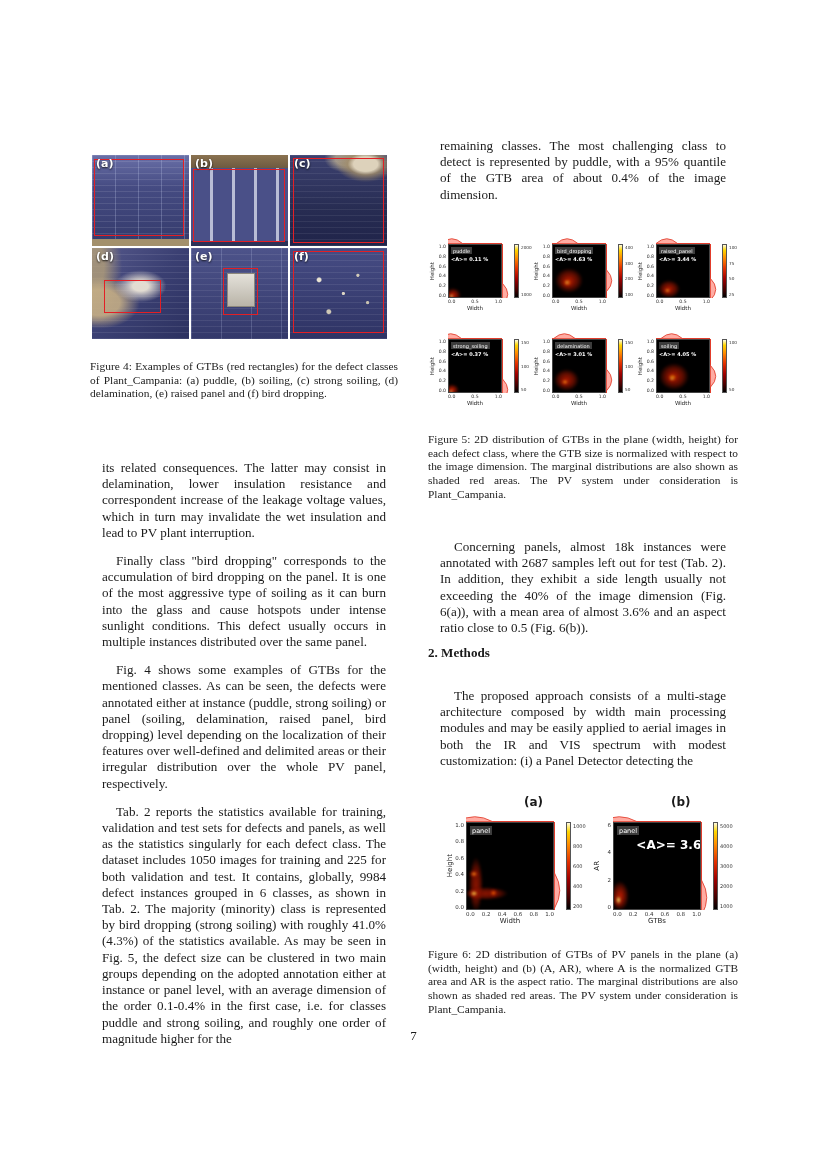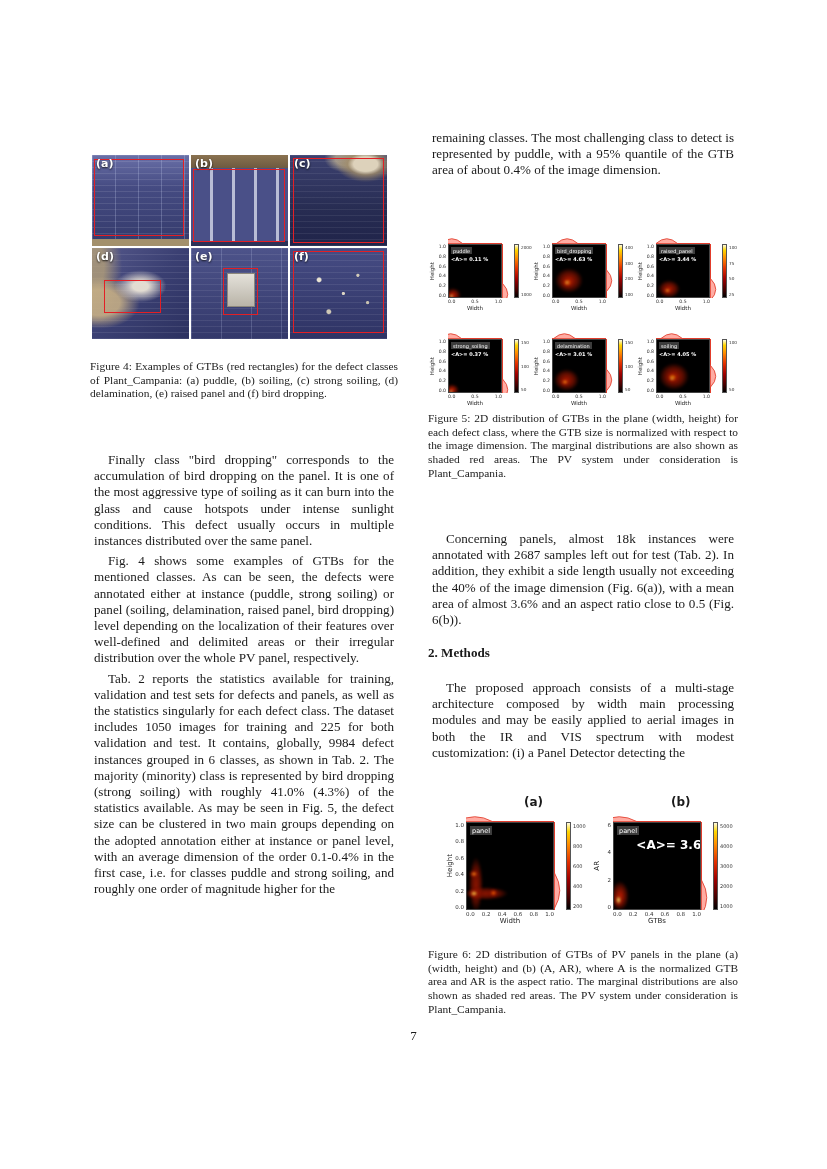--- a/index.html
+++ b/index.html
@@ -2,21 +2,21 @@
 <html><head>
 <meta charset="utf-8">
 <style>
   html,body{margin:0;padding:0}
   body{width:827px;height:1169px;background:#ffffff;position:relative;
        font-family:"Liberation Serif",serif;color:#1a1a1a;overflow:hidden}
   .abs{position:absolute}
 
   
   .body-text{font-size:13.1px;line-height:16.2px;text-align:justify}
-  .body-text p{margin:4px}
+  .body-text p{margin:12px}
   .body-text p.indent{text-indent:14px}
   .caption{font-size:11.4px;line-height:13.7px;text-align:justify}
   .heading{font-size:13.1px;font-weight:bold}
   #pagenum{left:0;right:0;top:1028px;text-align:center;font-size:13px}
 
   
   #fig4{left:92px;top:155px;width:300px;display:grid;
         grid-template-columns:repeat(3,97px);grid-auto-rows:91px;gap:2px}
   .f4cell{position:relative;overflow:hidden}
   .f4label{position:absolute;top:2px;left:4px;color:#fff;
@@ -57,21 +57,21 @@
     radial-gradient(circle 3px at 40% 70%, #cfc8b6 0 60%, rgba(0,0,0,0) 100%),
     radial-gradient(circle 2px at 80% 60%, #c9c2b0 0 60%, rgba(0,0,0,0) 100%),
     repeating-linear-gradient(0deg, rgba(255,255,255,.08) 0 1px, rgba(0,0,0,0) 1px 6px),
     linear-gradient(180deg,#464c84 0%,#2e3364 100%)}
 
   
   #fig4-caption{left:90px;top:360px;width:308px}
   #left-text{left:90px;top:448px;width:308px}
   #right-top{left:428px;top:126px;width:310px}
   #fig5{left:428px;top:233px;width:314px}
-  #fig5-caption{left:428px;top:412px;width:310px}
+  #fig5-caption{left:428px;top:433px;width:310px}
   #right-panels{left:428px;top:527px;width:310px}
   #right-heading{left:428px;top:645px;width:310px}
   #right-methods{left:428px;top:676px;width:310px}
   #fig6{left:446px;top:795px;display:flex;gap:10px}
   #fig6-caption{left:428px;top:948px;width:310px}
 
   
   .hrow{display:flex;gap:1px;margin-bottom:14px}
   .hplot{display:grid;
     grid-template-columns:7px 13px var(--S) 12px 5px 12px;
@@ -135,20 +135,21 @@
   </div>
   <div class="f4cell f4f">
     <span class="f4label">(f)</span>
     <div class="gtb" style="top:3px;left:3px;right:3px;bottom:6px"></div>
   </div>
 </div>
 
 <div id="fig4-caption" class="abs caption">Figure 4: Examples of GTBs (red rectangles) for the defect classes of Plant_Campania: (a) puddle, (b) soiling, (c) strong soiling, (d) delamination, (e) raised panel and (f) bird dropping.</div>
 
 <div id="left-text" class="abs body-text">
+  <p>its related consequences. The latter may consist in delamination, lower insulation resistance and correspondent increase of the leakage voltage values, which in turn may invalidate the wet insulation and lead to PV plant interruption.</p>
   <p class="indent">Finally class "bird dropping" corresponds to the accumulation of bird dropping on the panel. It is one of the most aggressive type of soiling as it can burn into the glass and cause hotspots under intense sunlight conditions. This defect usually occurs in multiple instances distributed over the same panel.</p>
   <p class="indent">Fig. 4 shows some examples of GTBs for the mentioned classes. As can be seen, the defects were annotated either at instance (puddle, strong soiling) or panel (soiling, delamination, raised panel, bird dropping) level depending on the localization of their features over well-defined and delimited areas or their irregular distribution over the whole PV panel, respectively.</p>
   <p class="indent">Tab. 2 reports the statistics available for training, validation and test sets for defects and panels, as well as the statistics singularly for each defect class. The dataset includes 1050 images for training and 225 for both validation and test. It contains, globally, 9984 defect instances grouped in 6 classes, as shown in Tab. 2. The majority (minority) class is represented by bird dropping (strong soiling) with roughly 41.0% (4.3%) of the statistics available. As may be seen in Fig. 5, the defect size can be clustered in two main groups depending on the adopted annotation either at instance or panel level, with an average dimension of the order 0.1-0.4% in the first case, i.e. for classes puddle and strong soiling, and roughly one order of magnitude higher for the</p>
 </div>
 
 <div id="right-top" class="abs body-text">
   <p>remaining classes. The most challenging class to detect is represented by puddle, with a 95% quantile of the GTB area of about 0.4% of the image dimension.</p>
 </div>
 
 <div id="fig5" class="abs">

